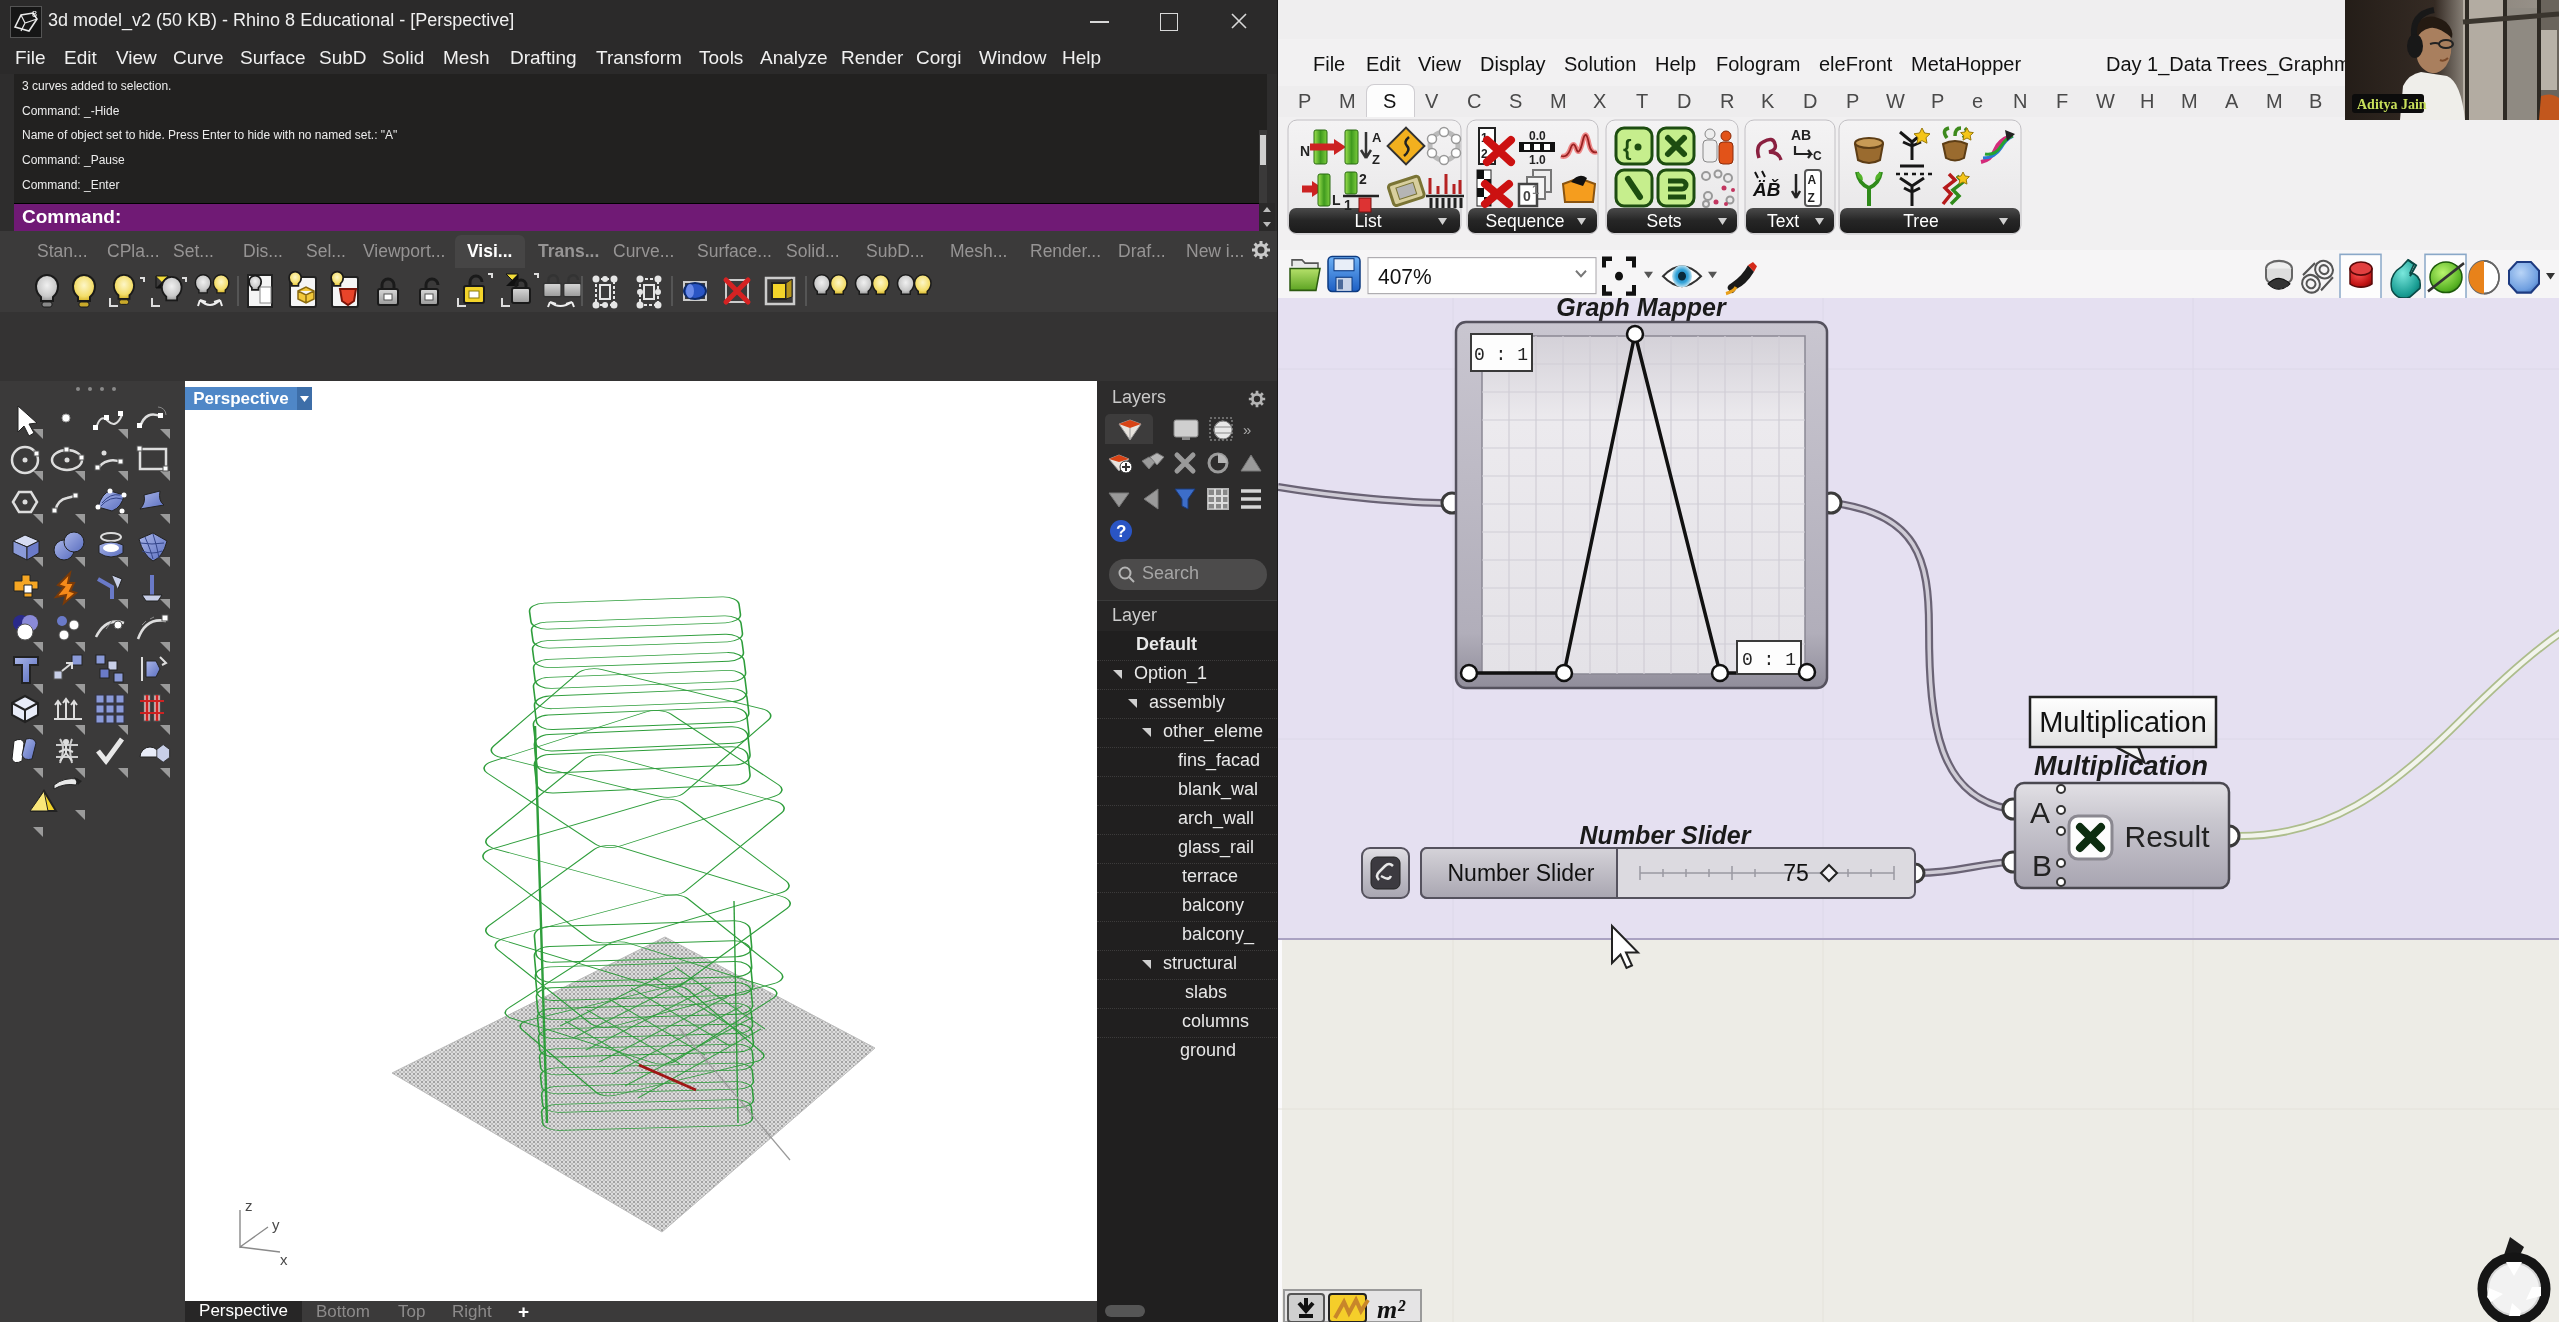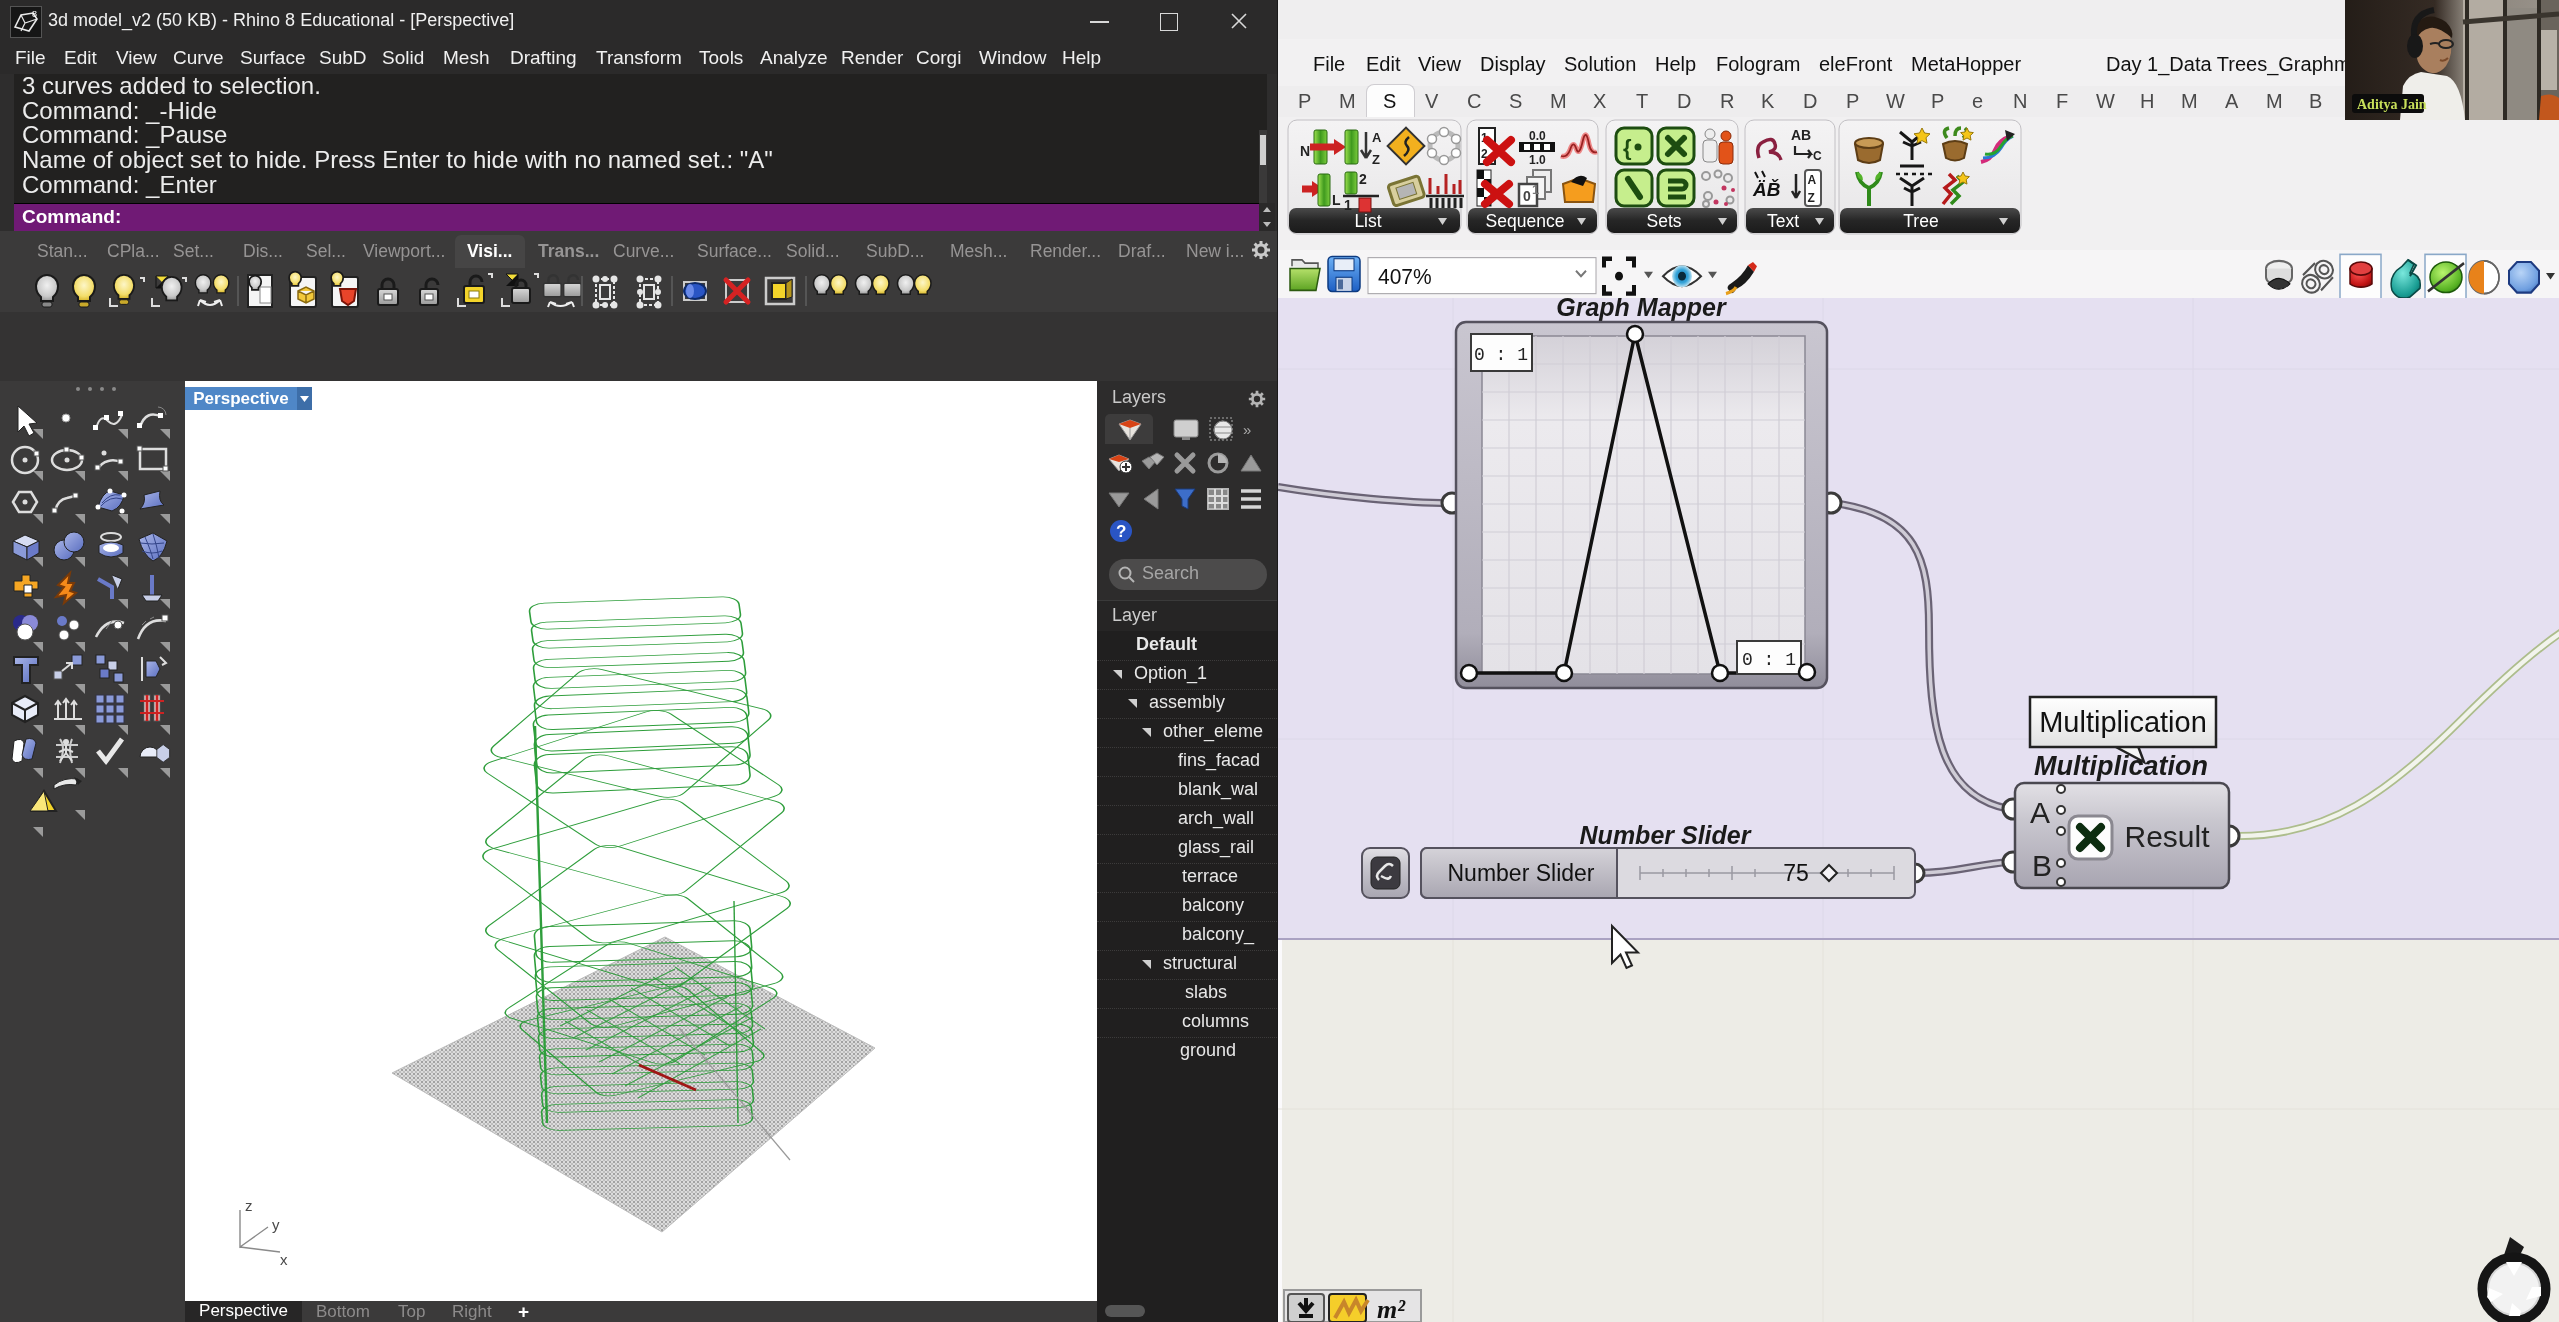--- a/index.html
+++ b/index.html
@@ -40,25 +40,25 @@
     <span class="abs" style="left:510px;top:3px;">Drafting</span>
     <span class="abs" style="left:596px;top:3px;">Transform</span>
     <span class="abs" style="left:699px;top:3px;">Tools</span>
     <span class="abs" style="left:760px;top:3px;">Analyze</span>
     <span class="abs" style="left:841px;top:3px;">Render</span>
     <span class="abs" style="left:916px;top:3px;">Corgi</span>
     <span class="abs" style="left:979px;top:3px;">Window</span>
     <span class="abs" style="left:1062px;top:3px;">Help</span>
   </div>
 
-  <div class="abs" style="left:14px;top:74px;width:1245px;height:129px;background:#222120;color:#ececec;font-size:24px;line-height:24.7px;padding-left:8px;">
+  <div class="abs" style="left:14px;top:74px;width:1245px;height:129px;background:#222120;color:#ececec;font-size:12px;line-height:24.7px;padding-left:8px;">
     <div>3 curves added to selection.</div>
     <div>Command: _-Hide</div>
+    <div>Name of object set to hide. Press Enter to hide with no named set.: "A"</div>
     <div>Command: _Pause</div>
-    <div>Name of object set to hide. Press Enter to hide with no named set.: "A"</div>
     <div>Command: _Enter</div>
   </div>
   <div class="abs" style="left:0;top:74px;width:14px;height:129px;background:#2e2d2d;"></div>
 
   <div class="abs" style="left:14px;top:203px;width:1245px;height:28px;background:#701a75;border-top:1px solid #000;color:#fff;font-size:19px;font-weight:bold;">
     <span class="abs" style="left:8px;top:2px;">Command:</span>
   </div>
 
   <div class="abs" style="left:1259px;top:130px;width:8px;height:73px;background:#3a3939;"></div>
   <div class="abs" style="left:1260px;top:135px;width:6px;height:30px;background:#cfcfcf;"></div>

